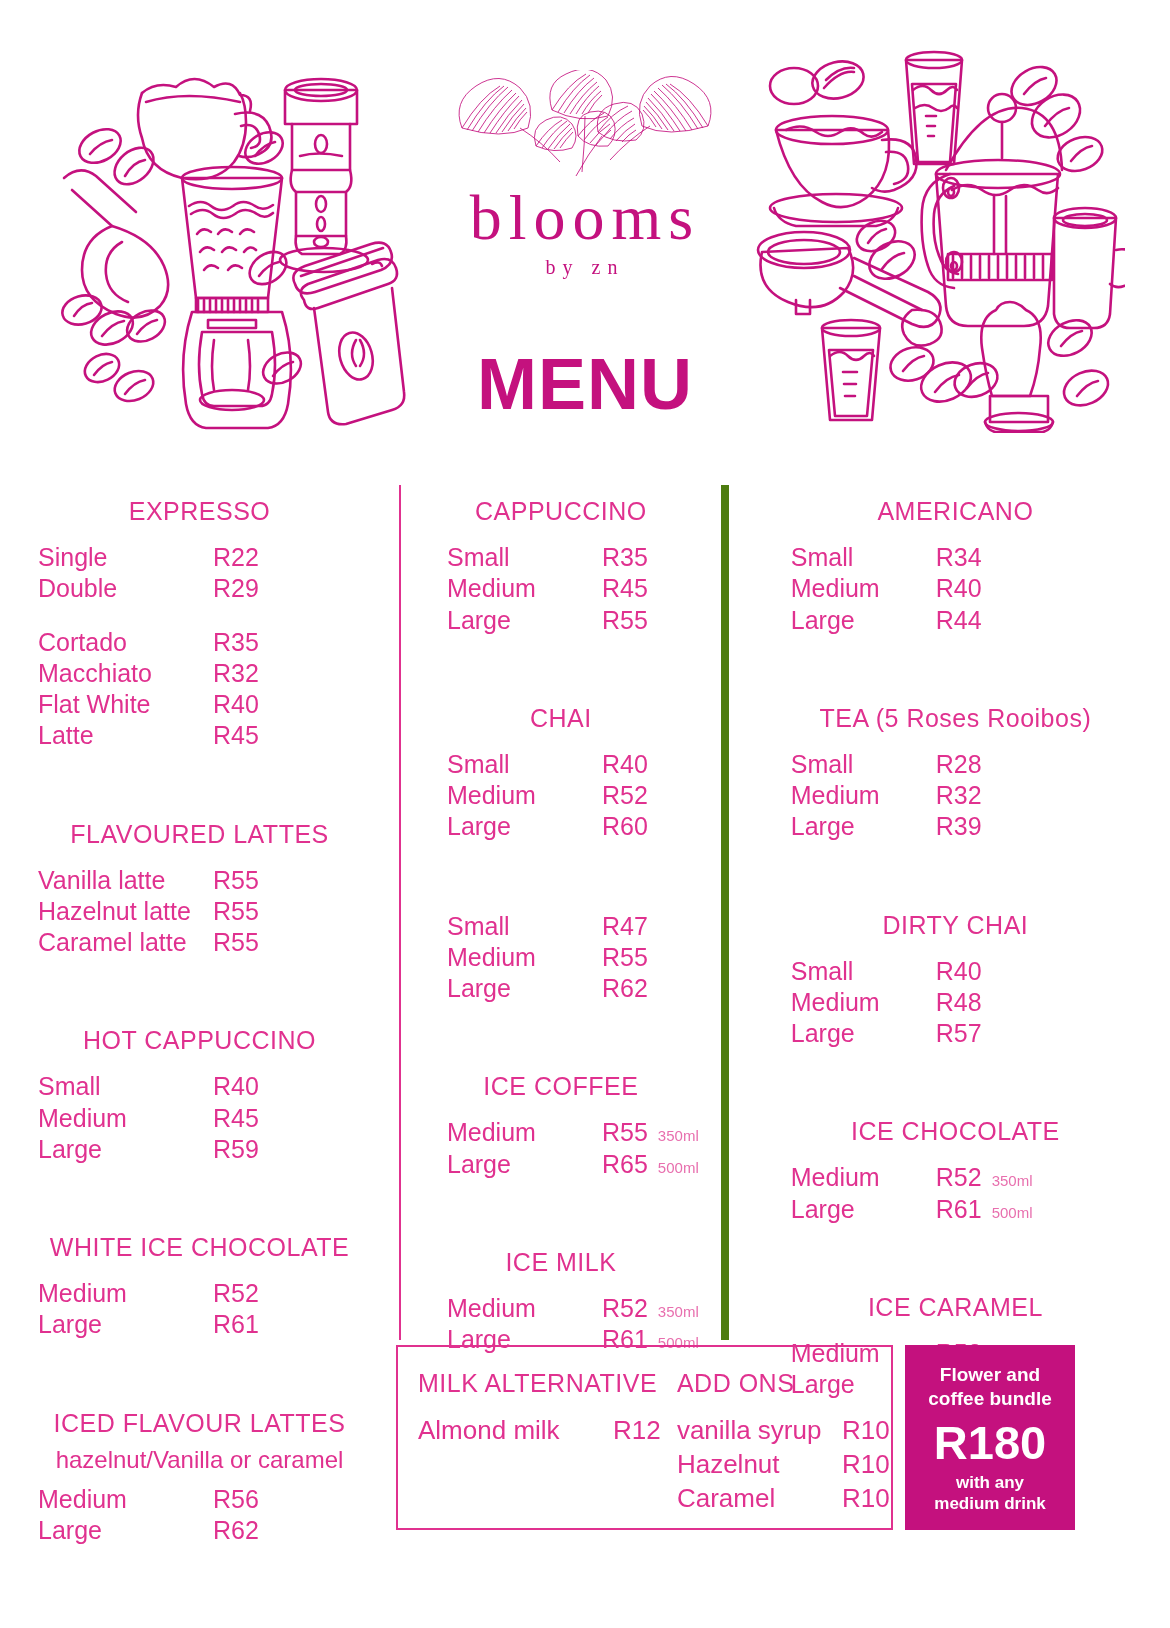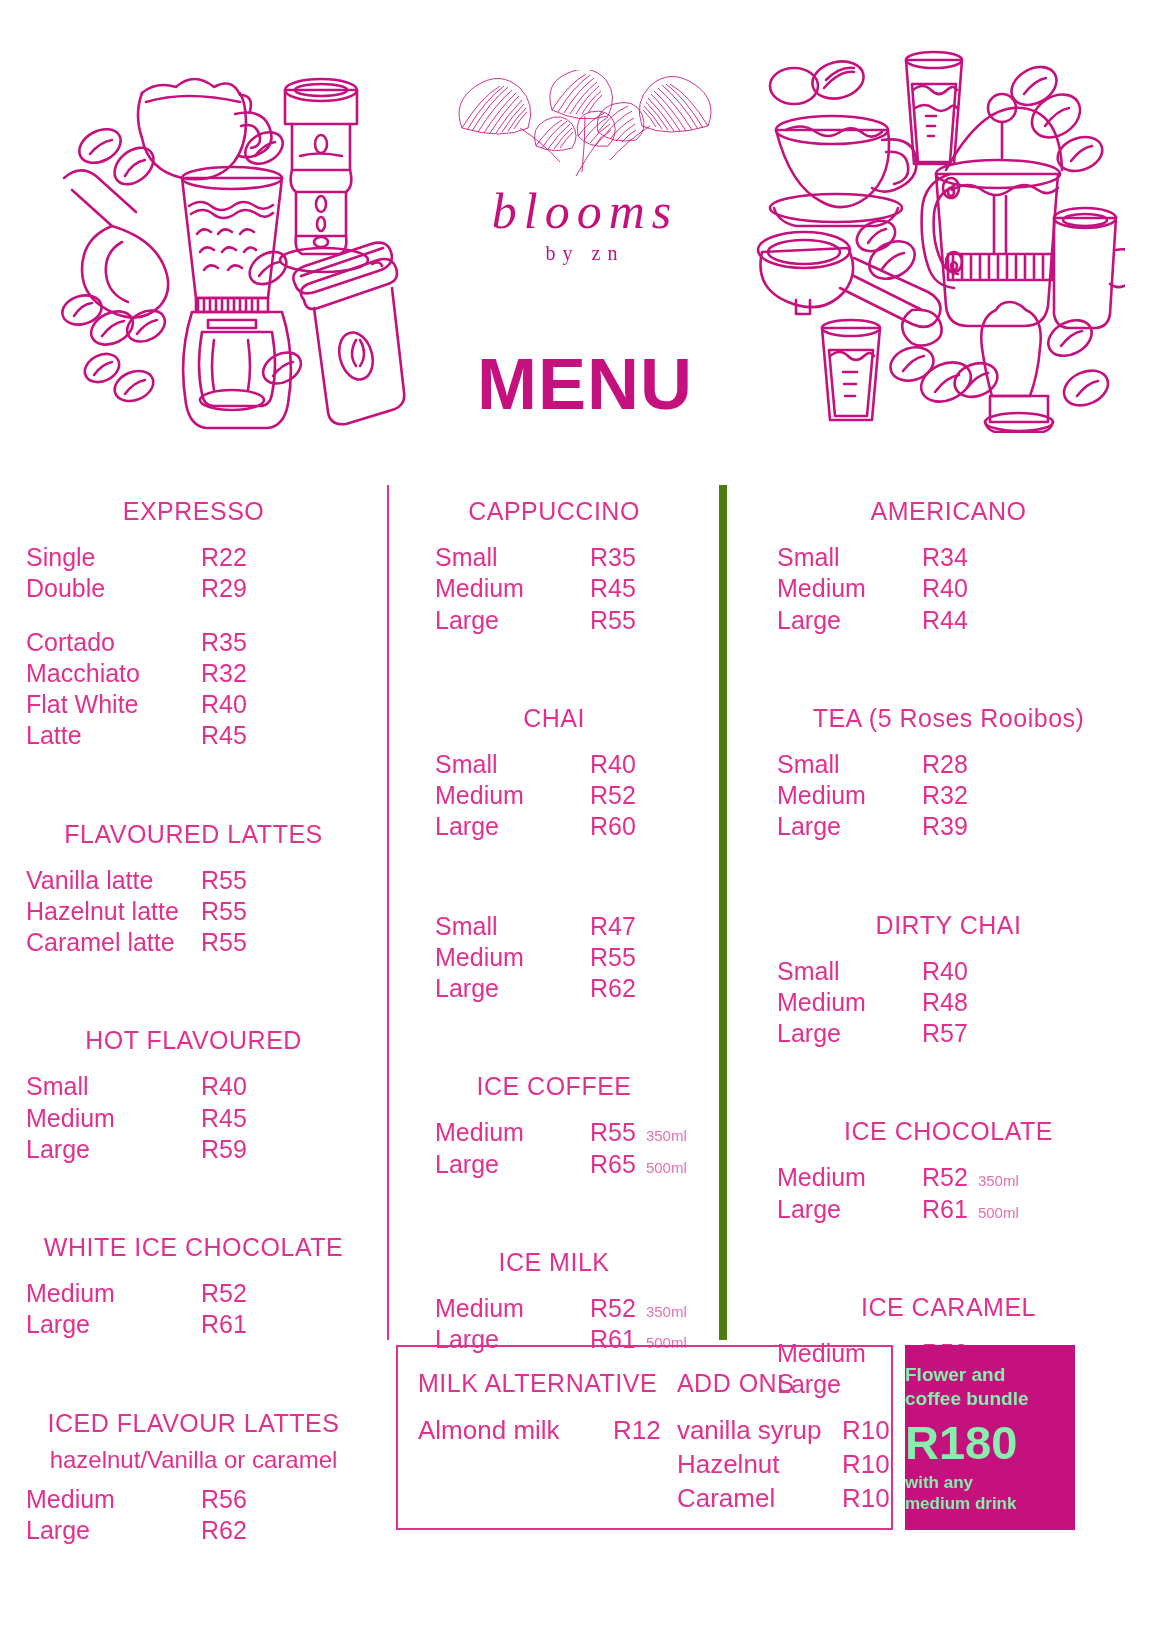--- a/index.html
+++ b/index.html
@@ -14,39 +14,38 @@
   .header { position: relative; height: 450px; }
   .art { position: absolute; top: 38px; }
   .art.left  { left: 42px;  width: 370px; height: 395px; }
   .art.right { left: 740px; width: 385px; height: 395px; }
   .art svg { width: 100%; height: 100%; display: block; }
 
   .brand { position: absolute; left: 385px; top: 70px; width: 400px; text-align: center; }
   .brand .logo-mark { width: 290px; height: 110px; margin: 0 auto; display:block; }
   .brand .wordmark {
     font-family: "Liberation Serif", serif;
-    font-size: 50px; letter-spacing: 7px;
+    font-size: 64px; letter-spacing: 7px;
     color: #c4117e; line-height: 1; margin-top: 6px;
     font-weight: 400;
-    font-style: italic;
   }
   .brand .subword {
     font-family: "Liberation Serif", serif;
     font-size: 20px; letter-spacing: 7px; color: #c4117e;
     margin-top: 6px;
   }
   .menu-title {
     position: absolute; left: 385px; top: 348px; width: 400px;
     text-align: center; font-size: 72px; font-weight: bold;
     letter-spacing: 1px; color: #c4117e; line-height: 1;
   }
 
   
   .columns { position: absolute; left: 0; top: 485px; width: 1170px; height: 855px; display: flex; }
-  .col { position: relative; padding-top: 12px; }
+  .col { position: relative; padding-top: 12px; margin-left: 12px; }
   .col.c1 { width: 387px; }
   .col.c2 { width: 340px; border-left: 2px solid #e0318f; border-right: 8px solid #4d7c0f; }
   .col.c3 { width: 443px; }
 
   .sec { margin-bottom: 4px; }
   .sec-title {
     text-align: center; color: #e0318f; font-size: 25px;
     letter-spacing: .5px; margin-bottom: 16px; white-space: nowrap;
   }
   .sec-sub { text-align: center; color: #e0318f; font-size: 24px; margin: -8px 0 10px; }
@@ -79,21 +78,21 @@
   .addbox .blk.milk { width: 260px; }
   .addbox .blk.adds { width: 215px; }
   .hd { color: #e0318f; font-size: 25px; letter-spacing: .5px; margin-bottom: 16px; }
   .lnrow { display: flex; color: #e0318f; font-size: 26px; line-height: 1.3; }
   .lnrow .nm { flex: none; }
   .blk.milk .lnrow .nm { width: 195px; }
   .blk.adds .lnrow .nm { width: 165px; }
 
   .bundle {
     position: absolute; left: 905px; top: 0; width: 170px; height: 185px;
-    background: #c4117e; color: #86efac; 
+    background: #c4117e; color: #ffffff; text-align: center;
     padding-top: 18px;
   }
   .bundle .b1 { font-size: 19px; font-weight: bold; line-height: 1.25; }
   .bundle .b2 { font-size: 47px; font-weight: bold; line-height: 1.1; margin: 6px 0 4px; }
   .bundle .b3 { font-size: 17px; font-weight: bold; line-height: 1.25; }
 </style>
 </head>
 <body>
 
 <div class="page">
@@ -352,21 +351,21 @@
               <span class="pr">R55</span>
             </div>
             <div class="row">
               <span class="nm">Caramel latte</span>
               <span class="pr">R55</span>
             </div>
           </div>
         </div>
         <div class="gap-lg"></div>
         <div class="sec">
-          <div class="sec-title">HOT FLAVOURED</div>
+          <div class="sec-title">HOT CAPPUCCINO</div>
           <div class="rows">
             <div class="row">
               <span class="nm">Small</span>
               <span class="pr">R40</span>
             </div>
             <div class="row">
               <span class="nm">Medium</span>
               <span class="pr">R45</span>
             </div>
             <div class="row">

